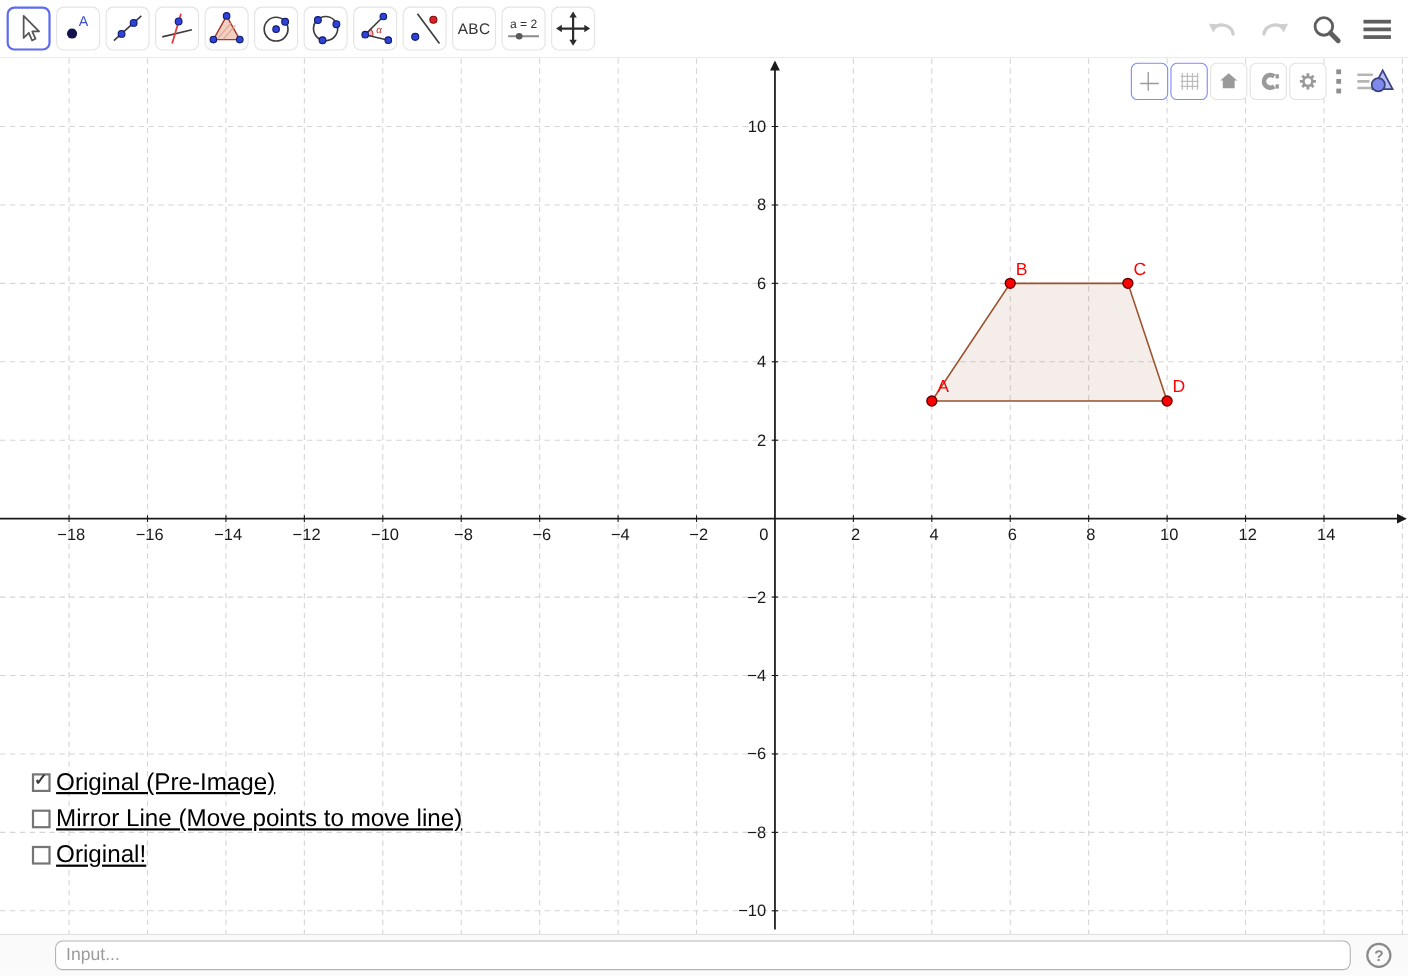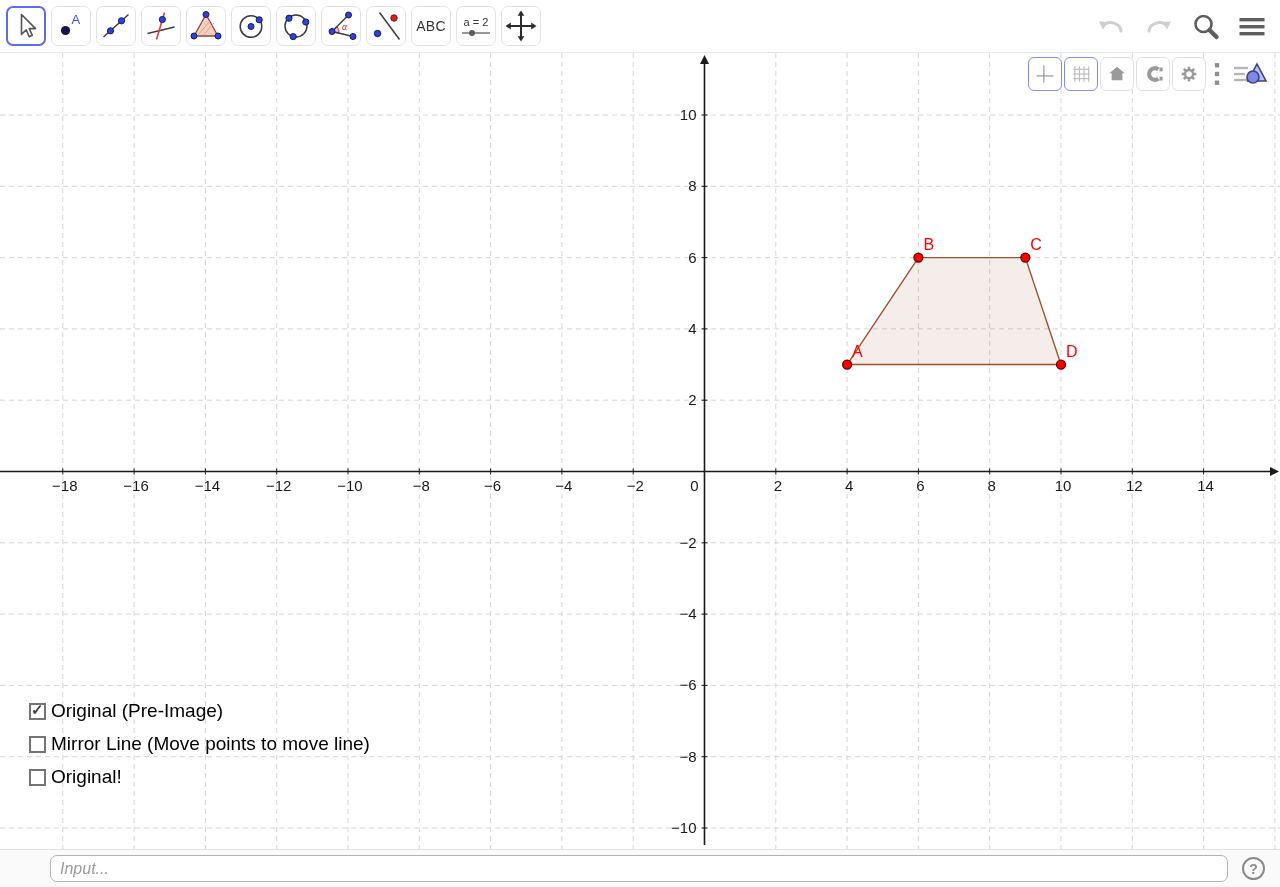--- a/index.html
+++ b/index.html
@@ -27,27 +27,27 @@
   .sb-btn{width:34px;height:34px;background:#fff;border:1px solid #e2e2e2;border-radius:6px;
           display:flex;align-items:center;justify-content:center;box-sizing:border-box;cursor:pointer;}
   .sb-btn.active{border:1px solid #7d8af2;}
   .sb-plain{border:none;background:transparent;width:auto;padding:0 4px;}
   
   .checkboxes{position:absolute;left:29px;top:649px;display:flex;flex-direction:column;gap:15px;}
   .cbrow{display:flex;align-items:center;height:18px;cursor:pointer;}
   .cbbox{width:13px;height:13px;border:2px solid #757575;background:#fff;position:relative;
          display:inline-block;flex:0 0 auto;}
   .cbmark{position:absolute;left:0px;top:-4px;font-size:15px;font-weight:bold;color:#3a3a3a;line-height:18px;}
-  .cblabel{font-size:19px;color:#000;margin-left:5px;white-space:nowrap;}
+  .cblabel{font-size:22px;color:#000;margin-left:5px;white-space:nowrap;text-decoration:underline;}
   
   .inputbar{position:absolute;top:849px;left:0;width:1280px;height:38px;background:#fafafa;
             border-top:1px solid #e0e0e0;box-sizing:border-box;}
   .inputbar input{position:absolute;left:50px;top:5px;width:1178px;height:27px;box-sizing:border-box;
                   border:1px solid #b3b3b3;border-radius:7px;padding:0 9px;font-size:16px;color:#333;
-                  font-family:"Liberation Sans",sans-serif;background:#fff;outline:none;font-style:italic;}
+                  font-family:"Liberation Sans",sans-serif;background:#fff;outline:none;}
   .inputbar input::placeholder{color:#9b9b9b;}
   .help-circle{position:absolute;left:1242px;top:7px;width:19px;height:19px;border:2px solid #8a8a8a;
                border-radius:50%;color:#8a8a8a;font-size:14px;font-weight:bold;display:flex;
                align-items:center;justify-content:center;cursor:pointer;background:#fafafa;}
 </style>
 </head>
 <body>
 
 <div class="toolbar">
   <div class="tools">

